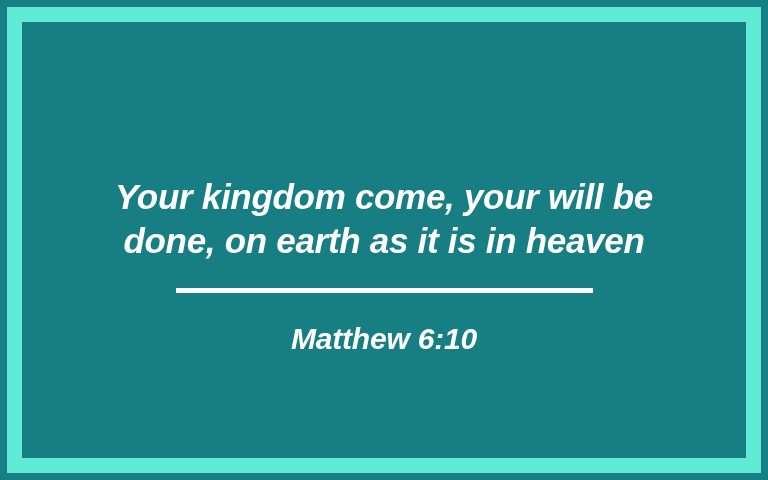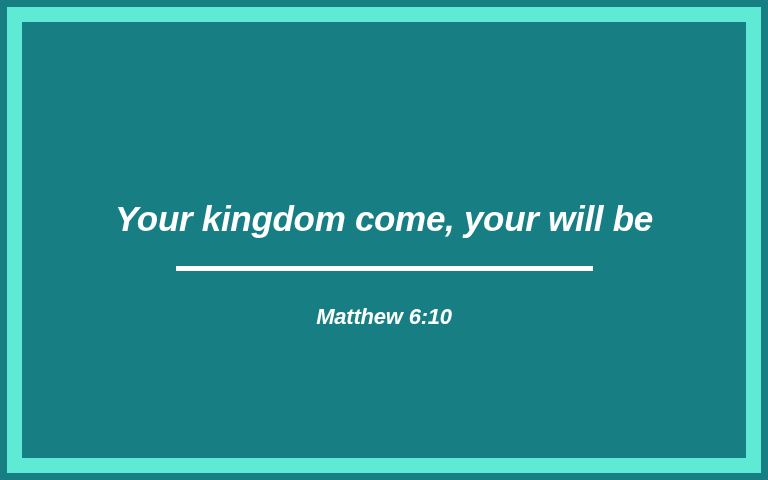--- a/index.html
+++ b/index.html
@@ -85,40 +85,41 @@
     margin-bottom: 0;
     border: 0;
     flex-shrink: 0;
   }
 
   .attribution {
     margin: 0;
     margin-top: 28px;
     color: #ffffff;
     font-family: "Liberation Sans", sans-serif;
-    font-size: 22px;
+    font-size: 30px;
     font-weight: bold;
     font-style: italic;
     letter-spacing: -0.2px;
     line-height: 36px;
     text-align: center;
     white-space: nowrap;
   }
 </style>
 </head>
 <body>
 
 <div class="quote-card">
   <div class="frame-band">
     <div class="inner-field">
 
       <div class="content-stack">
 
         <p class="quote-text">
           <span class="quote-line">Your kingdom come, your will be</span>
+          <span class="quote-line">done, on earth as it is in heaven</span>
         </p>
 
         <hr class="divider">
 
         <p class="attribution">Matthew 6:10</p>
 
       </div>
 
     </div>
   </div>

